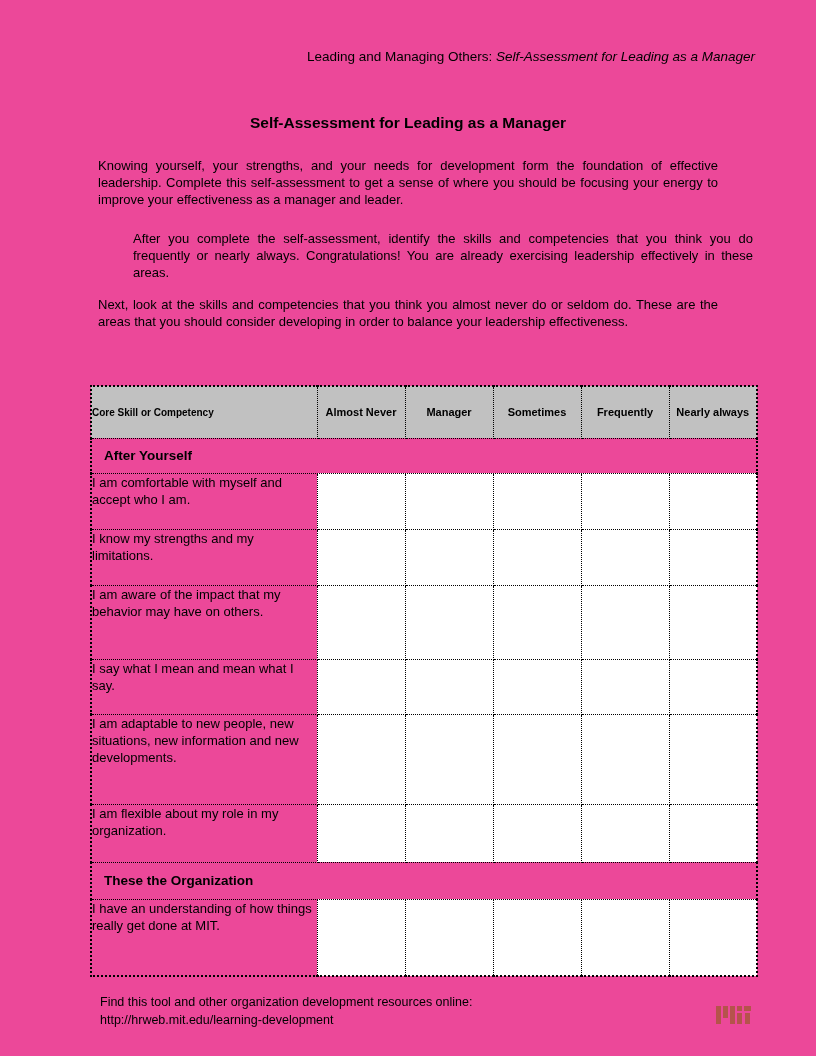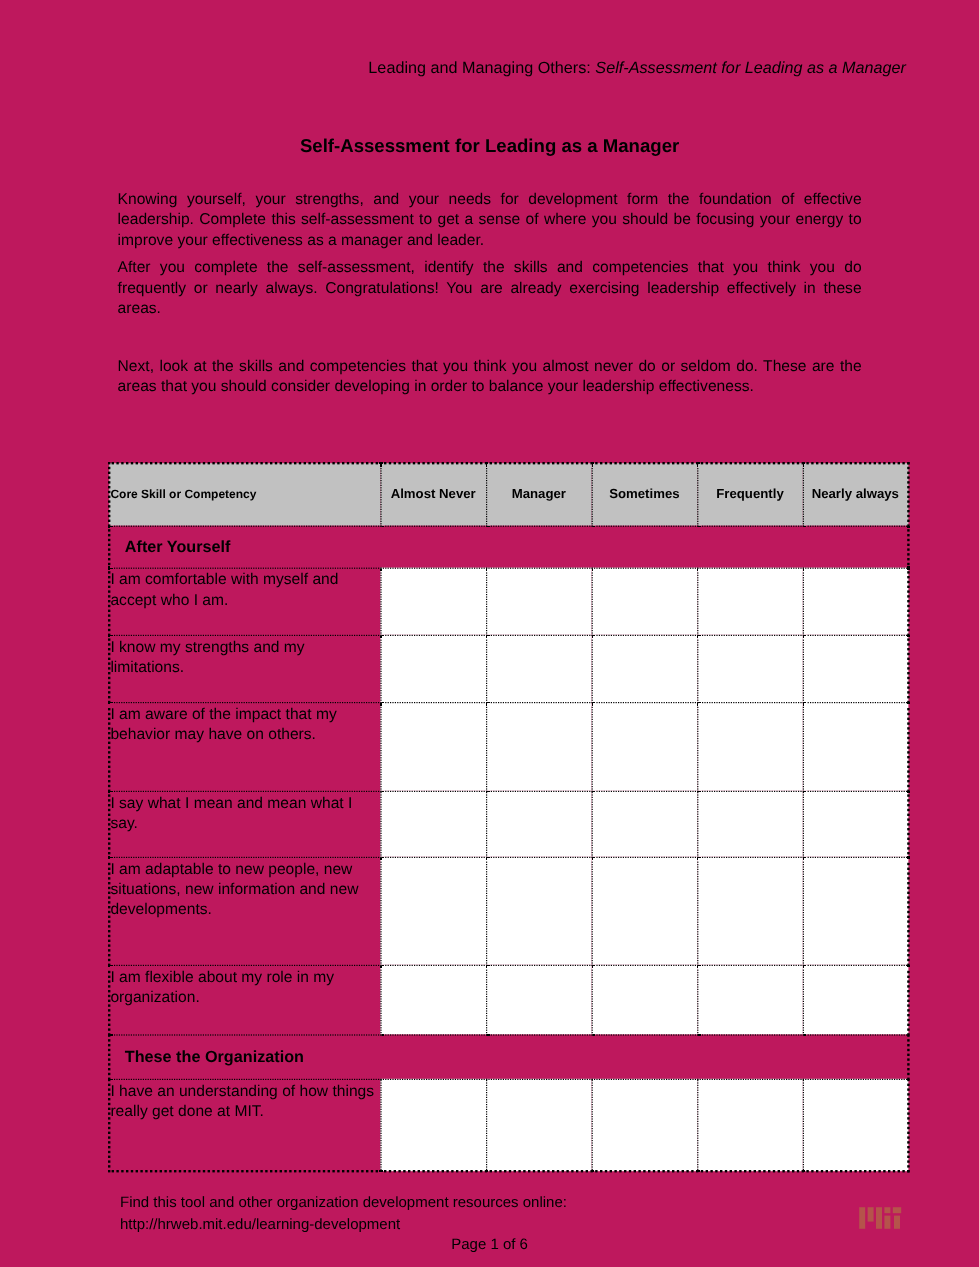--- a/index.html
+++ b/index.html
@@ -1,33 +1,33 @@
 <!DOCTYPE html>
 <html><head>
 <meta charset="utf-8">
 <style>
   html,body { margin:0; padding:0; background:#fff; }
   .page {
-    position:relative; width:816px; height:1056px; background:#be185d;
+    position:relative; width:816px; height:1056px; background:#ec4899;
     font-family:"Liberation Sans", sans-serif; color:#000; overflow:hidden;
   }
   .doc-header {
     position:absolute; top:49px; left:0; right:61px;
     text-align:right; font-size:13.5px; line-height:16px;
   }
   .doc-header .it { font-style:italic; }
   .doc-title {
     position:absolute; top:114px; left:0; width:100%;
     text-align:center; font-weight:bold; font-size:15.5px;
   }
   .para {
     position:absolute; left:98px; width:620px;
     font-size:13px; line-height:17.2px; text-align:justify;
   }
-  .p1 { top:157px; } .p2 { top:214px; } .p3 { top:296px; }
+  .p1 { top:157px; } .p2 { top:230px;margin-left:35px; } .p3 { top:296px; }
 
   table.assessment {
     position:absolute; top:385px; left:90px; width:666px;
     border-collapse:collapse; table-layout:fixed;
     border:2px dotted #000;
   }
   table.assessment th, table.assessment td { border:1px dotted #000; padding:0; }
   thead th { background:#c1c1c1; height:50px; vertical-align:middle; }
   th.skill-col { font-size:10px; font-weight:bold; text-align:left; padding:0 4px 0 12px; }
   th.rate-col { font-size:11px; line-height:13px; font-weight:bold; text-align:center; padding:0 6px; }
@@ -164,21 +164,20 @@
         <td class="rate-cell"></td>
       </tr>
     </tbody>
   </table>
 
   <div class="footer-left">
     <div>Find this tool and other organization development resources online:</div>
     <div>http://hrweb.mit.edu/learning-development</div>
   </div>
 
-  <div class="page-num">Page 1 of 6</div>
 
   <div class="mit-logo" style="color: rgb(181, 83, 75);">
     <i class="b b-m1"></i>
     <i class="b b-m2"></i>
     <i class="b b-m3"></i>
     <i class="b b-idot"></i>
     <i class="b b-istem"></i>
     <i class="b b-tbar"></i>
     <i class="b b-tstem"></i>
   </div>

